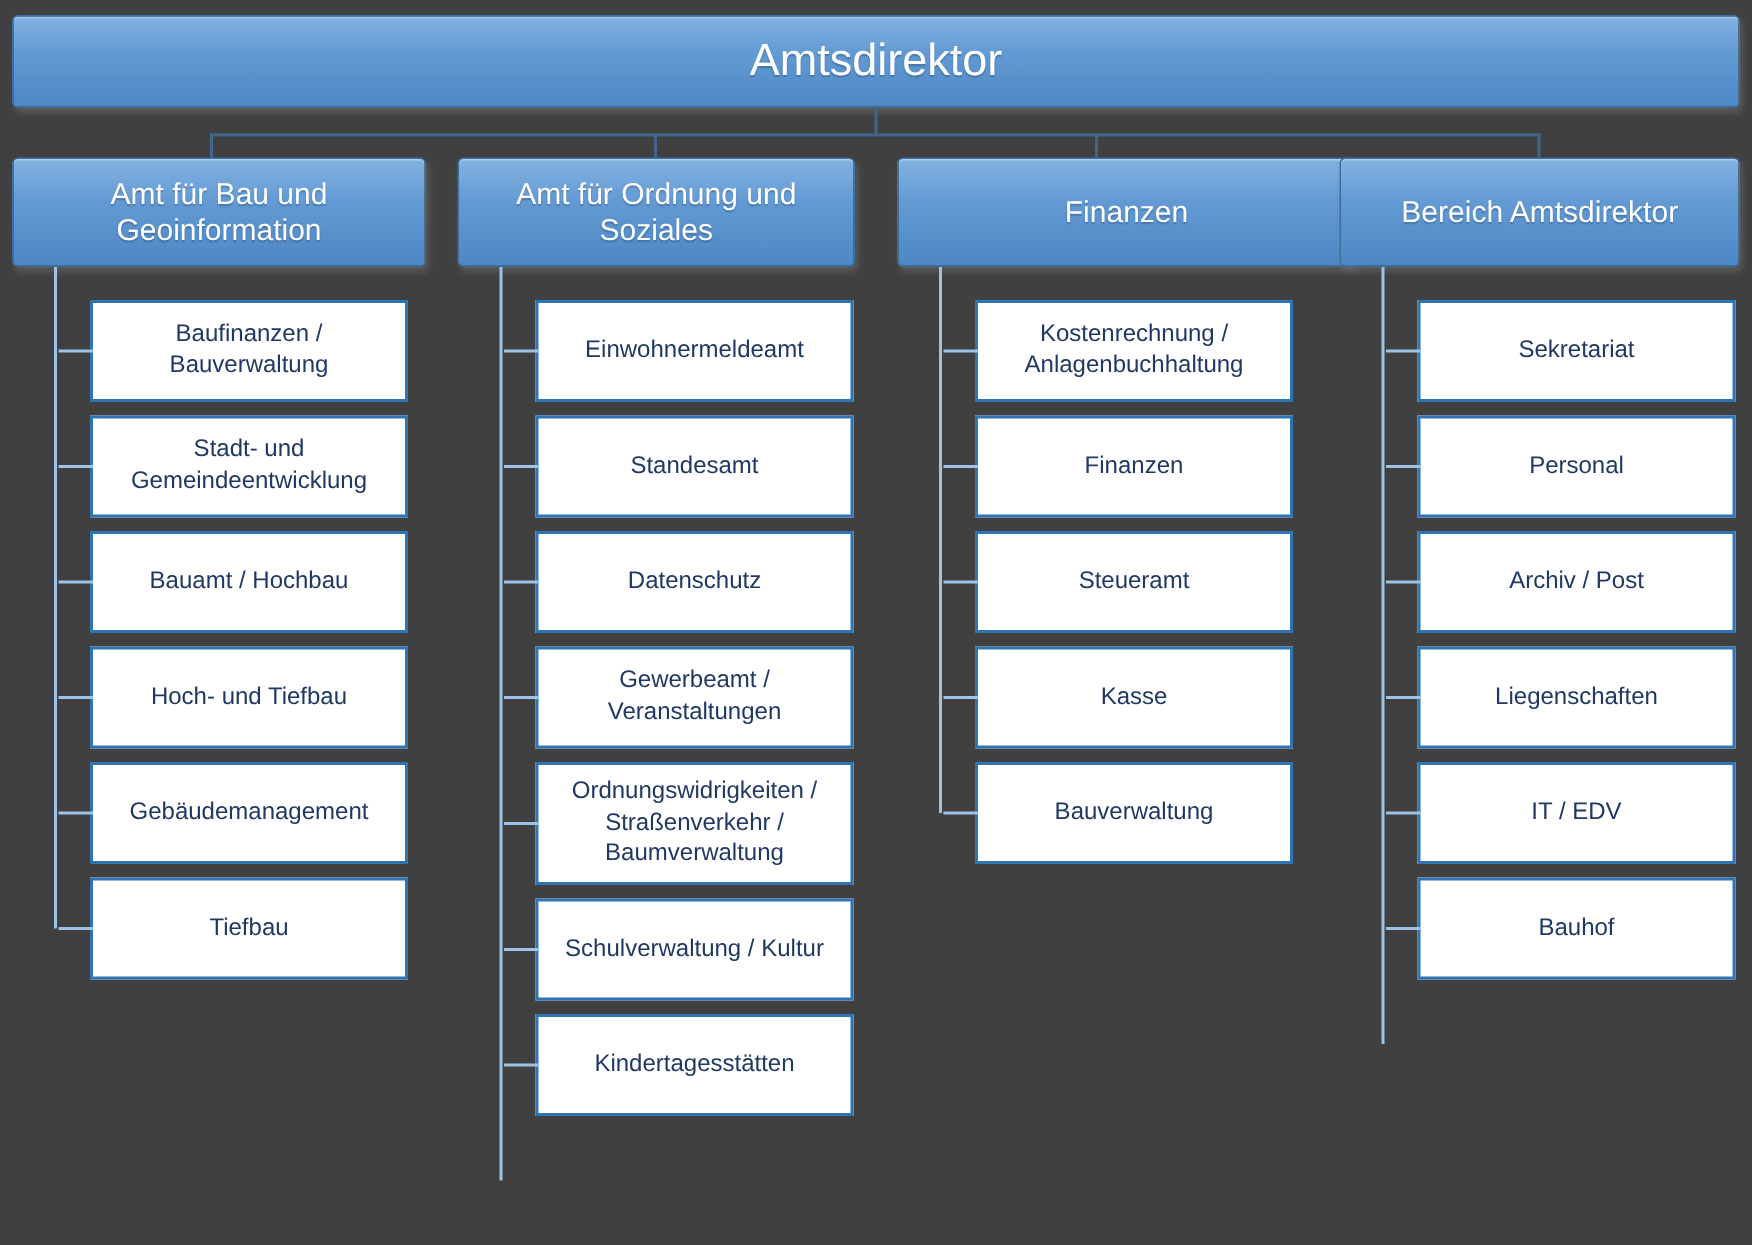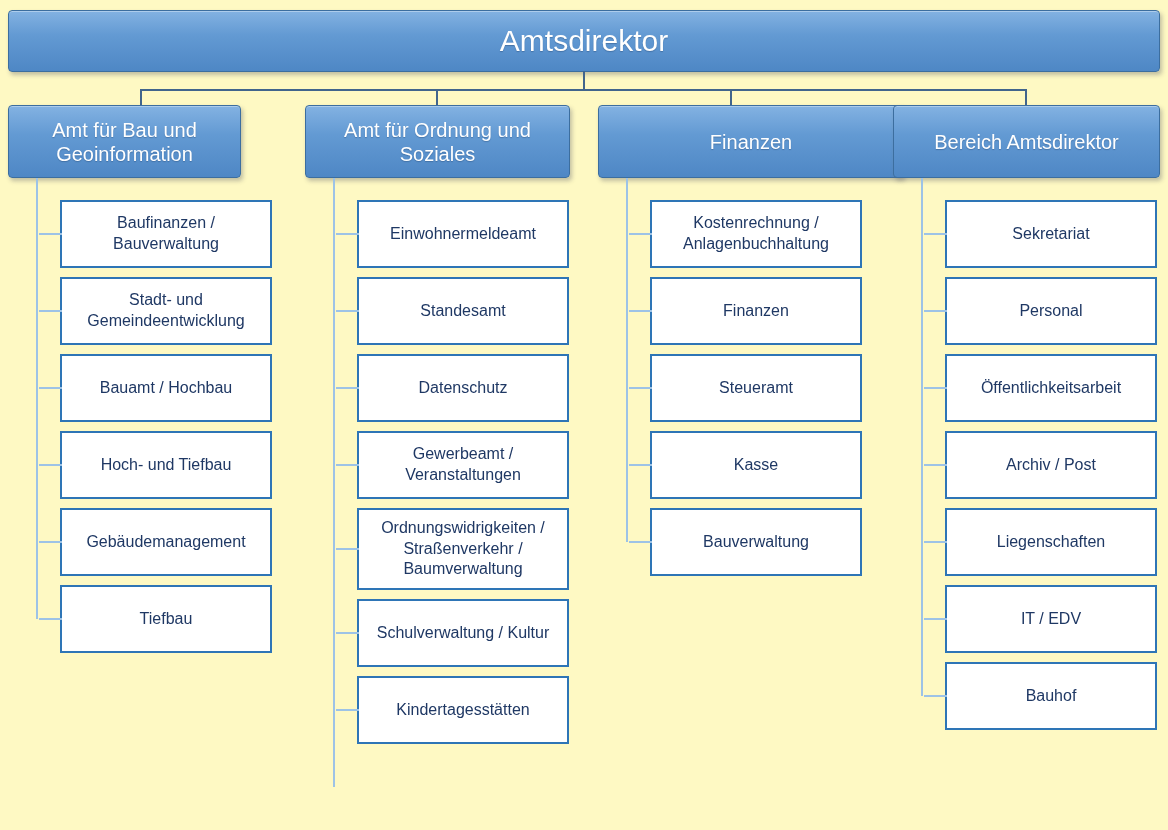--- a/index.html
+++ b/index.html
@@ -8,21 +8,21 @@
     width: 1168px;
     height: 830px;
     background: #ffffff;
     font-family: "Liberation Sans", sans-serif;
     overflow: hidden;
   }
   .canvas {
     position: relative;
     width: 1168px;
     height: 830px;
-    background: #fef9c3;
+    background: #404040;
   }
   
   .blue-box {
     background: linear-gradient(180deg, #83b2e2 0%, #639ad3 40%, #4e87c5 100%);
     border: 1px solid #3c6e9f;
     border-radius: 4px;
     color: #ffffff;
     display: flex;
     align-items: center;
     justify-content: center;
@@ -105,21 +105,21 @@
 
   <div class="blue-box root-box">Amtsdirektor</div>
 
   <div class="connector-dark" style="left:583px; top:71px; width:2px; height:19px;"></div>
   <div class="connector-dark" style="left:140px; top:89px; width:887px; height:2px;"></div>
   <div class="connector-dark" style="left:140px; top:89px; width:2px; height:16px;"></div>
   <div class="connector-dark" style="left:436px; top:89px; width:2px; height:16px;"></div>
   <div class="connector-dark" style="left:730px; top:89px; width:2px; height:16px;"></div>
   <div class="connector-dark" style="left:1025px; top:89px; width:2px; height:16px;"></div>
 
-  <div class="column" style="left:8px; width:233px;">
+  <div class="column" style="left:8px; width:276px;">
     <div class="blue-box branch-head">Amt für Bau und Geoinformation</div>
     <div class="rail" style="height:441px;"></div>
     <div class="children">
       <div class="child">Baufinanzen / Bauverwaltung</div>
       <div class="child">Stadt- und Gemeindeentwicklung</div>
       <div class="child">Bauamt / Hochbau</div>
       <div class="child">Hoch- und Tiefbau</div>
       <div class="child">Gebäudemanagement</div>
       <div class="child">Tiefbau</div>
     </div>
@@ -150,21 +150,20 @@
       <div class="child">Bauverwaltung</div>
     </div>
   </div>
 
   <div class="column" style="left:893px; width:267px;">
     <div class="blue-box branch-head">Bereich Amtsdirektor</div>
     <div class="rail" style="height:518px;"></div>
     <div class="children">
       <div class="child">Sekretariat</div>
       <div class="child">Personal</div>
-      <div class="child">Öffentlichkeitsarbeit</div>
       <div class="child">Archiv / Post</div>
       <div class="child">Liegenschaften</div>
       <div class="child">IT / EDV</div>
       <div class="child">Bauhof</div>
     </div>
   </div>
 
 </div>
 
 </body></html>

